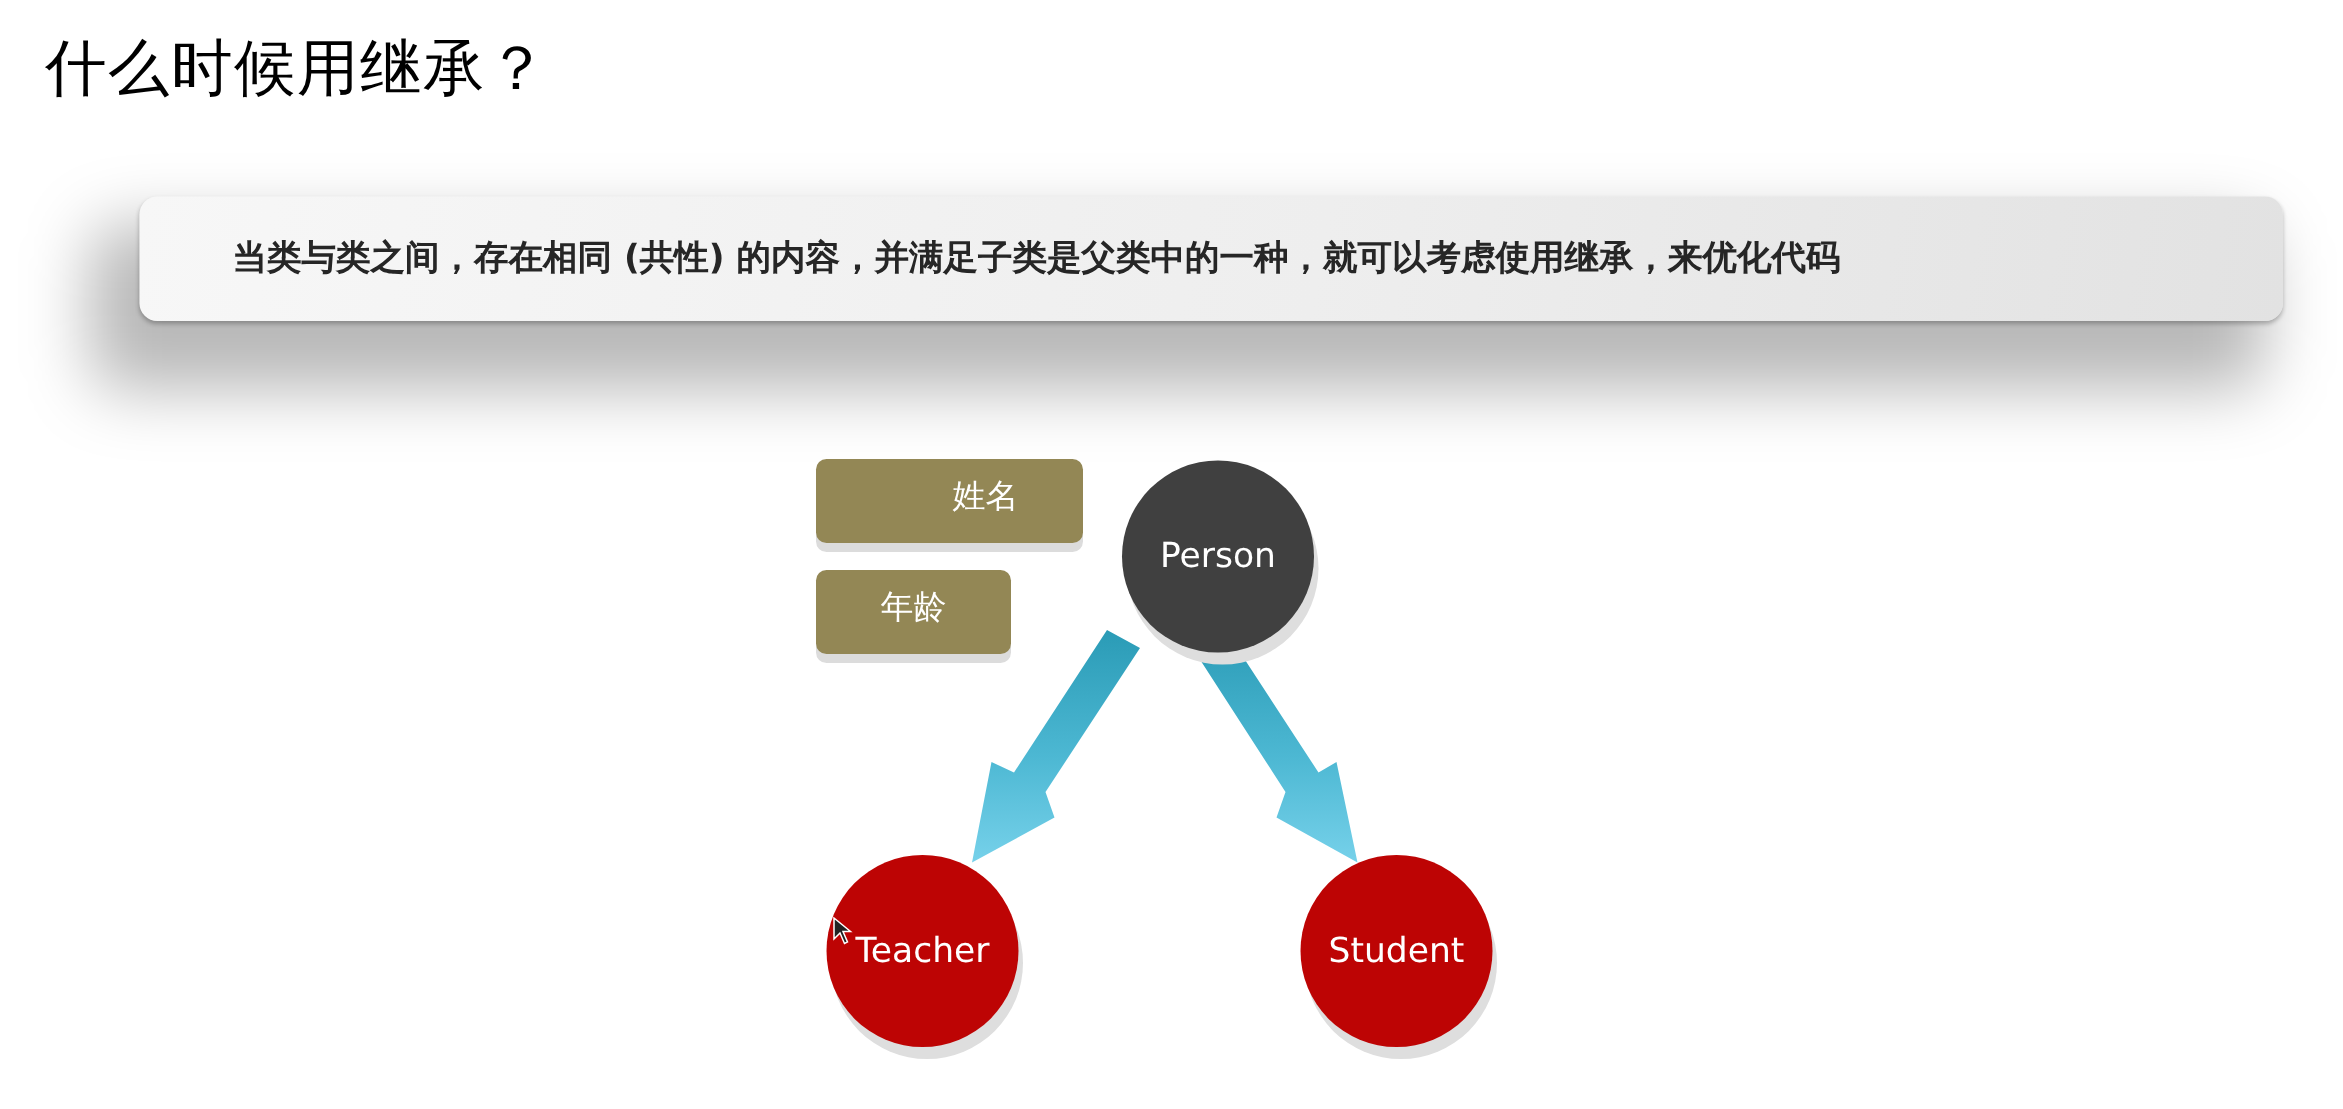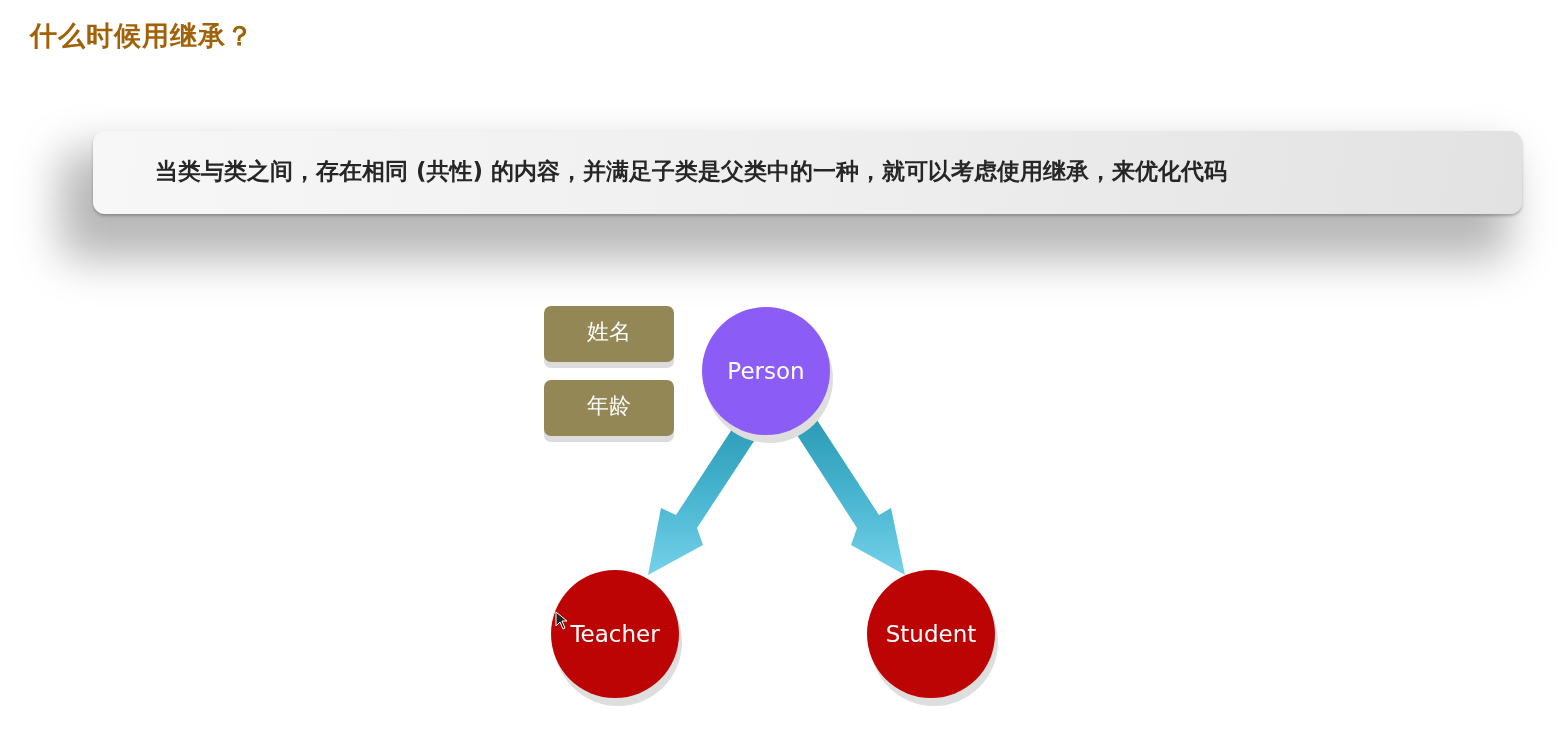--- a/index.html
+++ b/index.html
@@ -1,34 +1,34 @@
 <!DOCTYPE html>
 <html><head>
 <meta charset="utf-8">
 <style>
   html, body { margin: 0; padding: 0; background: #ffffff; }
   body { width: 1562px; height: 739px; position: relative; overflow: hidden;
          font-family: "DejaVu Sans", "Liberation Sans", sans-serif; }
-  .title { position: absolute; left: 30px; top: 18px; font-size: 27px; font-weight: bold;
-           color: #a16207; letter-spacing: 1px; }
+  .title { position: absolute; left: 30px; top: 18px; font-size: 41px; font-weight: normal;
+           color: #000000; letter-spacing: 1px; }
   .banner-shadow { position: absolute; left: 60px; top: 150px; width: 1450px; height: 110px;
            border-radius: 20px; background: rgba(0,0,0,0.28); filter: blur(22px); }
   .banner { position: absolute; left: 93px; top: 131px; width: 1429px; height: 83px;
             border-radius: 12px;
             background: linear-gradient(100deg, #f7f7f7 0%, #eeeeee 55%, #e2e2e2 100%);
             box-shadow: 0 2px 3px rgba(0,0,0,0.25); }
   .banner-text { position: absolute; left: 62px; top: 25px; font-size: 23px; font-weight: bold;
                  color: #262626; white-space: nowrap; }
   .attr-box { position: absolute; left: 544px; width: 130px; height: 56px; border-radius: 7px;
               background: #938755; color: #ffffff; font-size: 22px; text-align: center;
               line-height: 52px; box-shadow: 0 6px 0 #dcdcdc; }
   .circle { position: absolute; width: 128px; height: 128px; border-radius: 50%;
             color: #ffffff; font-size: 23px; text-align: center; line-height: 128px;
             box-shadow: 3px 8px 0 #dedede; }
-  .person { left: 702px; top: 307px; background: #8b5cf6; }
+  .person { left: 748px; top: 307px; background: #404040; }
   .student { left: 551px; top: 570px; background: #bd0404; }
   .teacher { left: 867px; top: 570px; background: #bd0404; }
   svg.arrows { position: absolute; left: 0; top: 0; }
   .cursor { position: absolute; left: 555px; top: 611px; }
 </style>
 </head>
 <body>
 
 <div class="title">什么时候用继承？</div>
 
@@ -48,21 +48,21 @@
 
   <g>
     <polygon fill="url(#ga)" points="738,420 760,432 697,528 703,545 648,575 661,508 676,515"></polygon>
   </g>
 
   <g>
     <polygon fill="url(#ga)" points="795,432 817,420 879,515 891,508 905,575 851,545 857,528"></polygon>
   </g>
 </svg>
 
-<div class="attr-box" style="top:306px;">姓名</div>
+<div class="attr-box" style="top:306px;padding-left:48px;">姓名</div>
 <div class="attr-box" style="top:380px;">年龄</div>
 
 <div class="circle person">Person</div>
 <div class="circle student">Teacher</div>
 <div class="circle teacher">Student</div>
 
 <svg class="cursor" width="14" height="20">
   <polygon points="1,1 1,15 5,11 8,18 10,17 7,10 12,10" fill="#222" stroke="#fff" stroke-width="1"></polygon>
 </svg>
 

